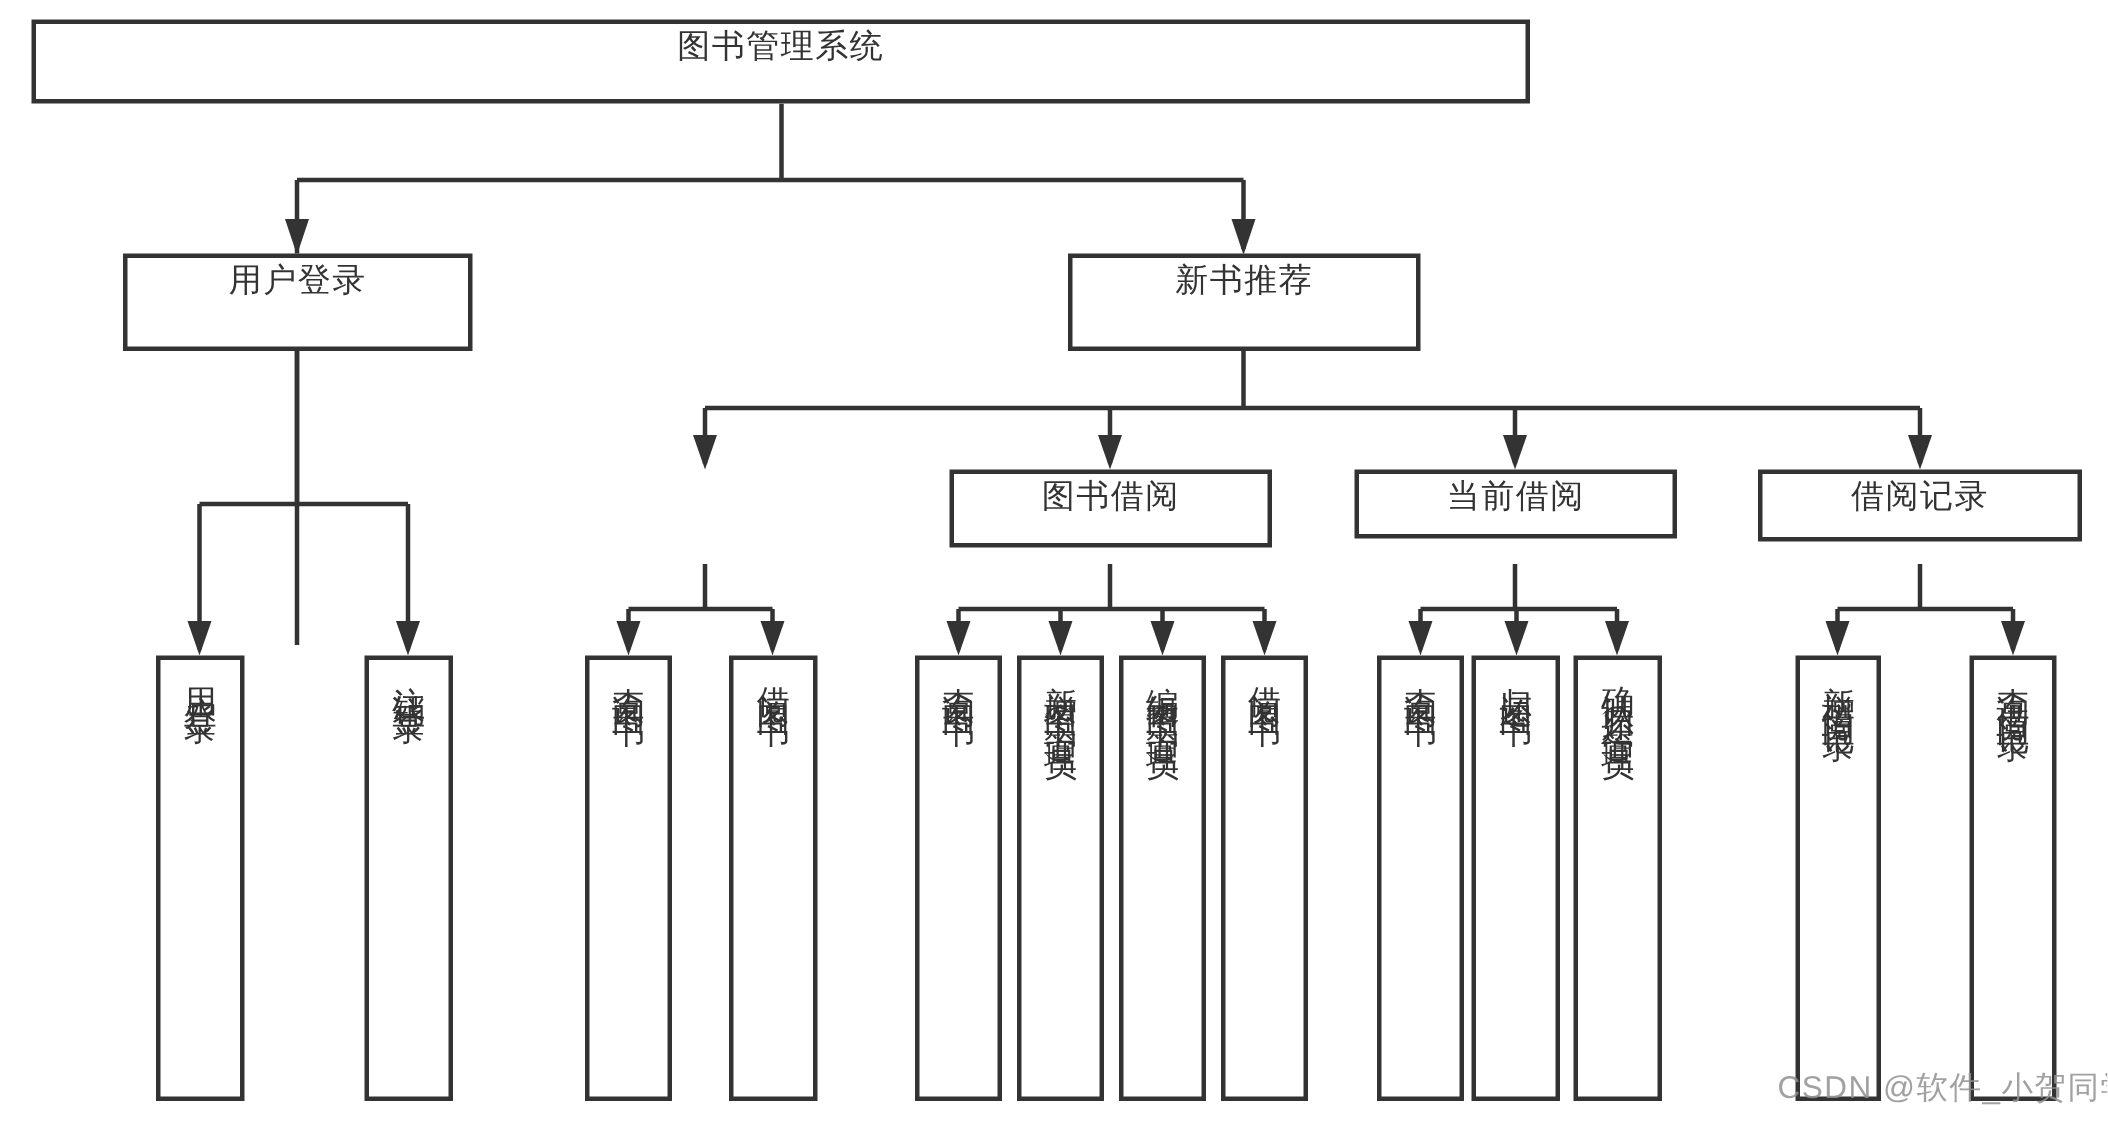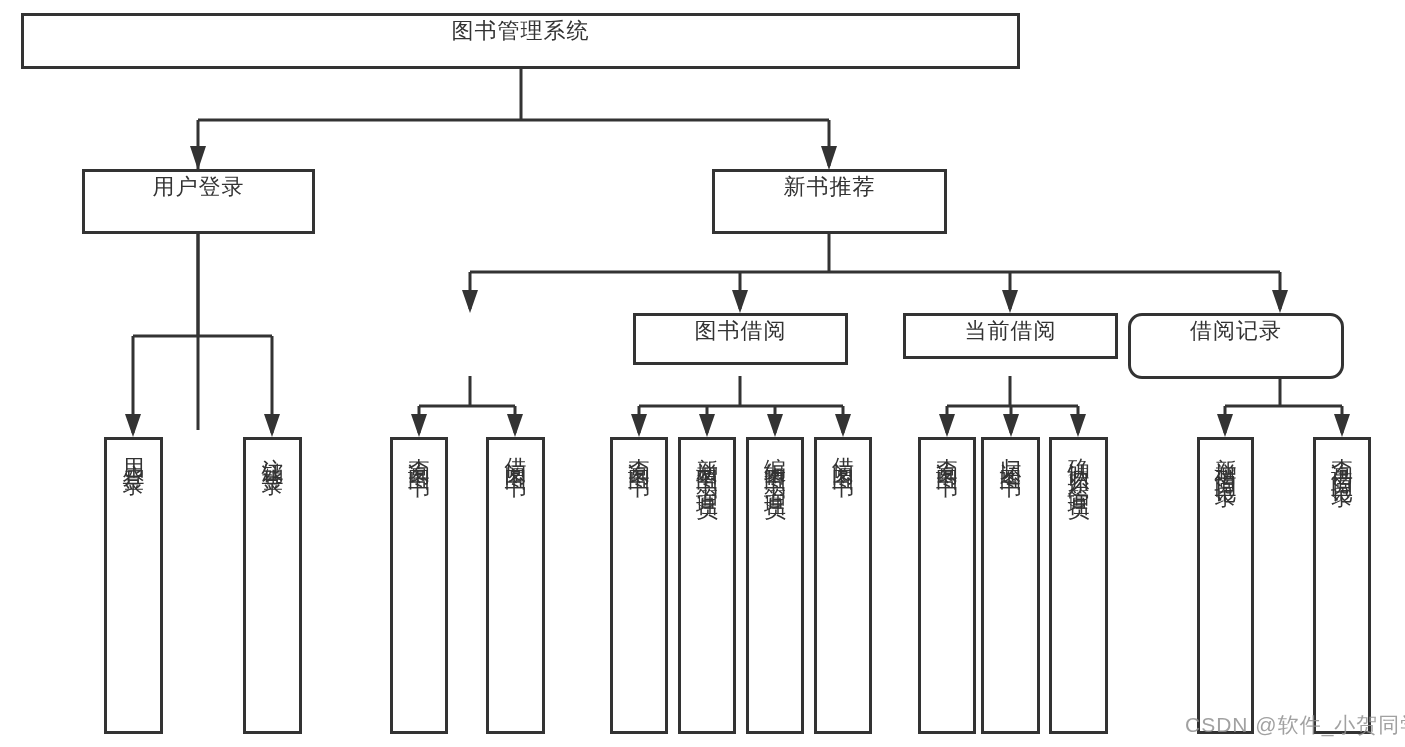--- a/index.html
+++ b/index.html
@@ -108,21 +108,21 @@
   <div class="node hbox" style="left:712px; top:169px; width:235px; height:65px;">
     <span>新书推荐</span>
   </div>
 
   <div class="node hbox" style="left:633px; top:313px; width:215px; height:52px;">
     <span>图书借阅</span>
   </div>
   <div class="node hbox" style="left:903px; top:313px; width:215px; height:46px;">
     <span>当前借阅</span>
   </div>
-  <div class="node hbox" style="left:1128px; top:313px; width:216px; height:66px;border-radius:14px;">
+  <div class="node hbox" style="left:1172px; top:313px; width:216px; height:48px;">
     <span>借阅记录</span>
   </div>
 
   <div class="node vbox" style="left:104px; top:437px; width:59px; height:297px;">
     <span>用户登录</span>
   </div>
   <div class="node vbox" style="left:243px; top:437px; width:59px; height:297px;">
     <span>注销登录</span>
   </div>
 

